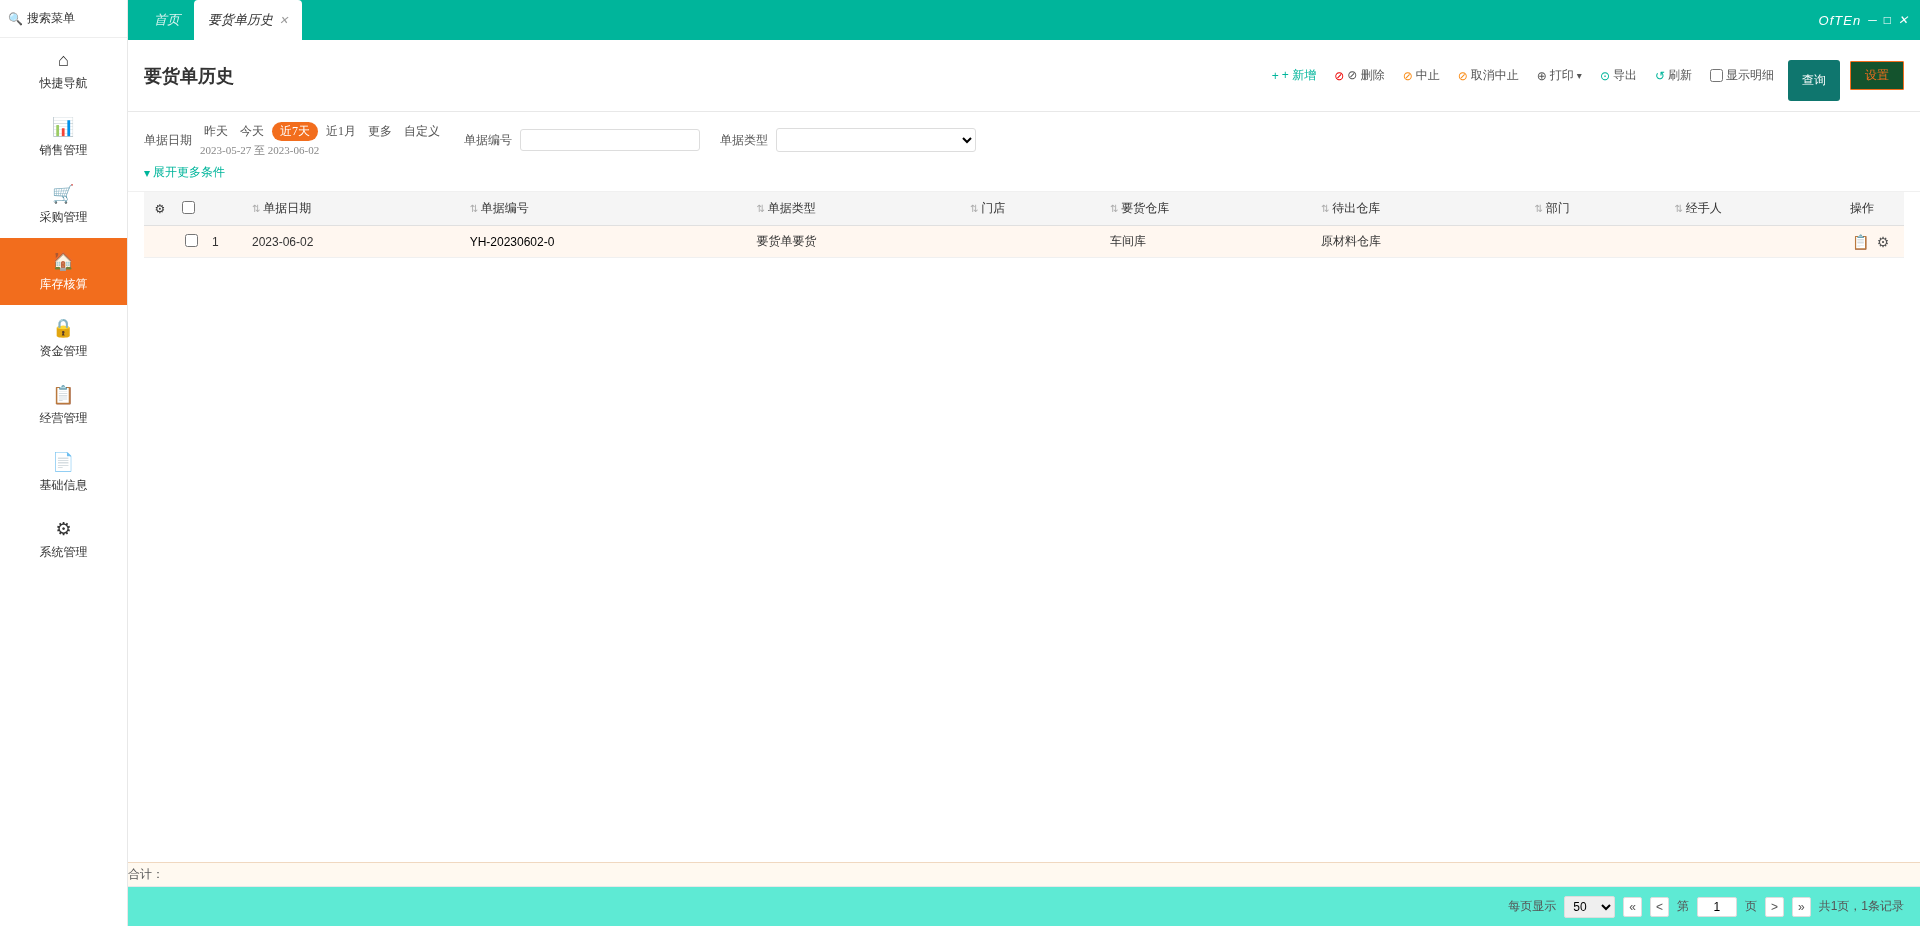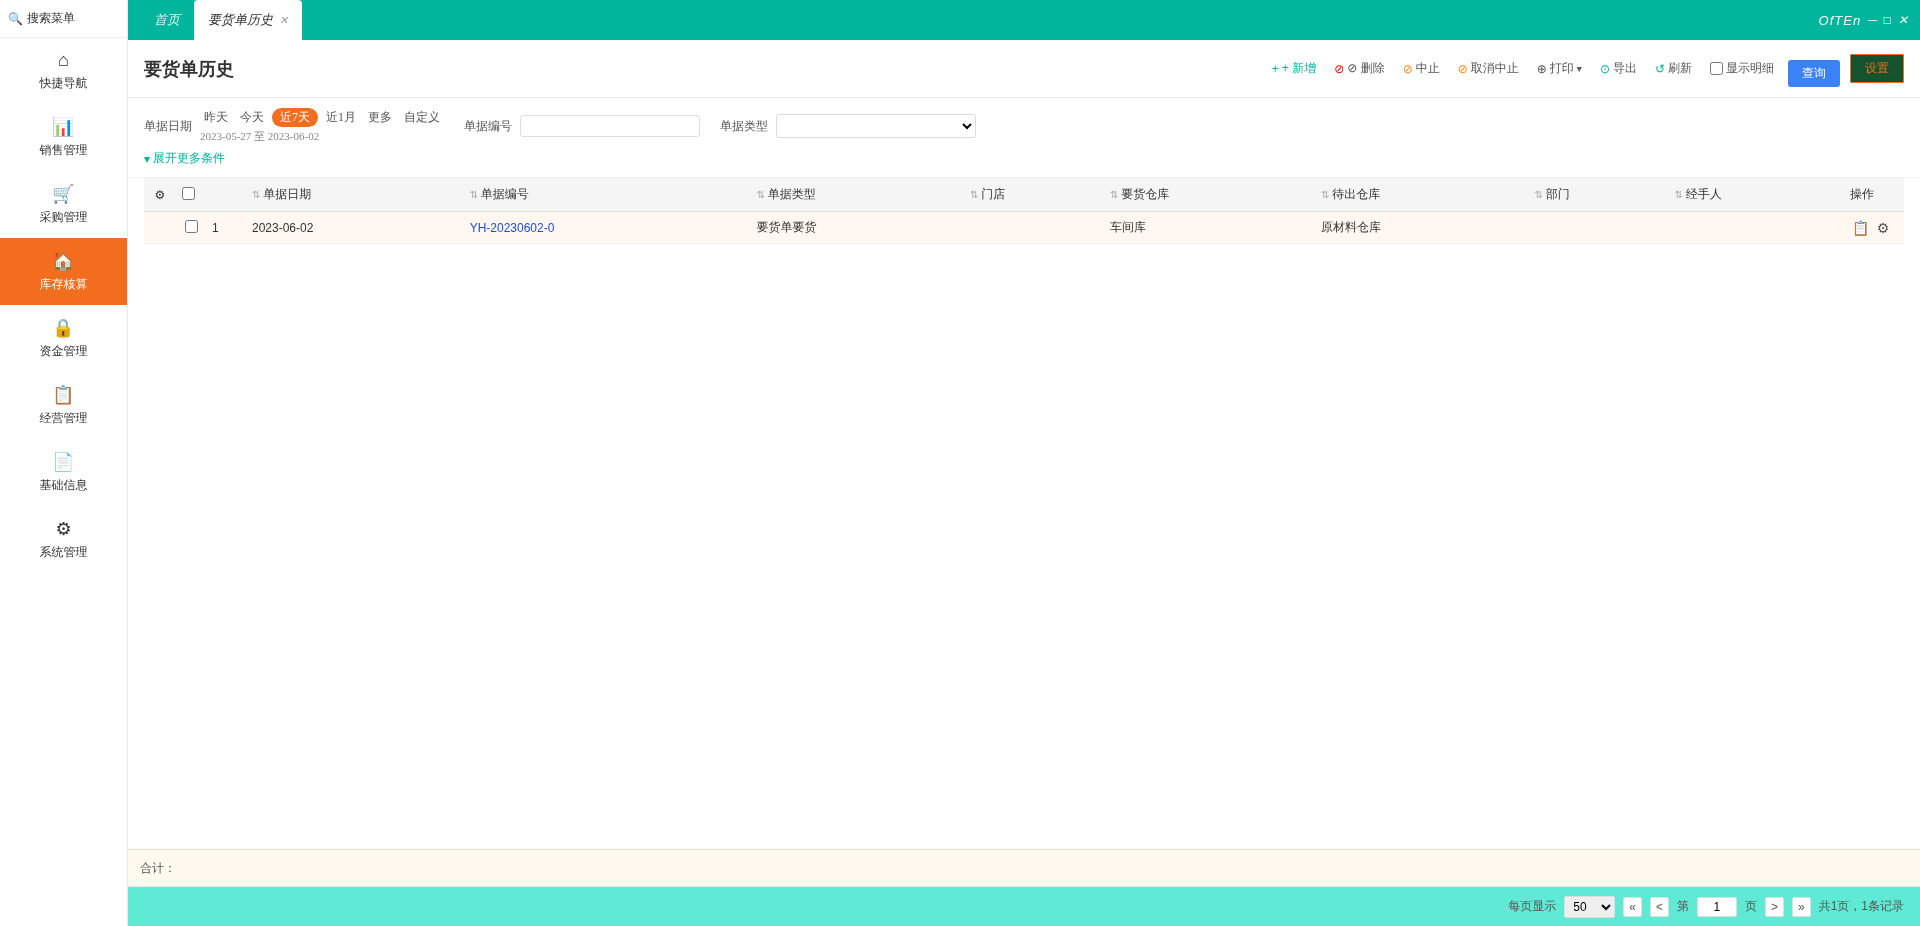--- a/index.html
+++ b/index.html
@@ -111,24 +111,24 @@
     .toolbar-btn {
       display: flex;
       align-items: center;
       gap: 3px;
       cursor: pointer;
       color: #555;
       font-size: 12px;
       padding: 2px 4px;
     }
     .btn-primary {
-      background: #3b82f6;
+      background: #0f766e;
       color: #fff;
       border: none;
-      padding: 5px 14px;
+      padding: 12px 14px;
       border-radius: 3px;
       cursor: pointer;
       font-size: 12px;
       margin-top: 10px;
     }
     .btn-secondary {
       background: #14532d;
       color: #f26d1d;
       border: 1px solid #f26d1d;
       padding: 5px 14px;
@@ -217,36 +217,36 @@
       color: #333;
       font-weight: normal;
       white-space: nowrap;
       border-right: none;
     }
     thead th .sort-icon { color: #aaa; font-size: 10px; }
     tbody tr { border-bottom: 1px solid #f0f0f0; }
     tbody tr:nth-child(odd) { background: #fff9f6; }
     tbody tr:nth-child(even) { background: #fff; }
     tbody td { padding: 7px 6px; color: #333; }
-    .link-text { color: #1d4ed8; cursor: pointer; text-decoration: none; margin-top: 27px; }
+    .link-text { color: #000000; cursor: pointer; text-decoration: none; margin-top: 27px; }
     .col-checkbox { width: 30px; }
     .col-num { width: 40px; }
     .col-ops { width: 60px; }
 
     
     .gear-col { width: 32px; text-align: center; }
 
     
     .footer-bar {
-      height: 37px;
+      height: 24px;
       background: #fff9f0;
       border-top: 1px solid #f0d8c0;
       display: flex;
       align-items: center;
-      padding: 0 12px;
+      padding: 0 0;
       font-size: 12px;
       color: #555;
       flex-shrink: 0;
     }
 
     
     .pagination {
       height: 40px;
       background: #5eead4;
       border-top: 1px solid #e8e8e8;

